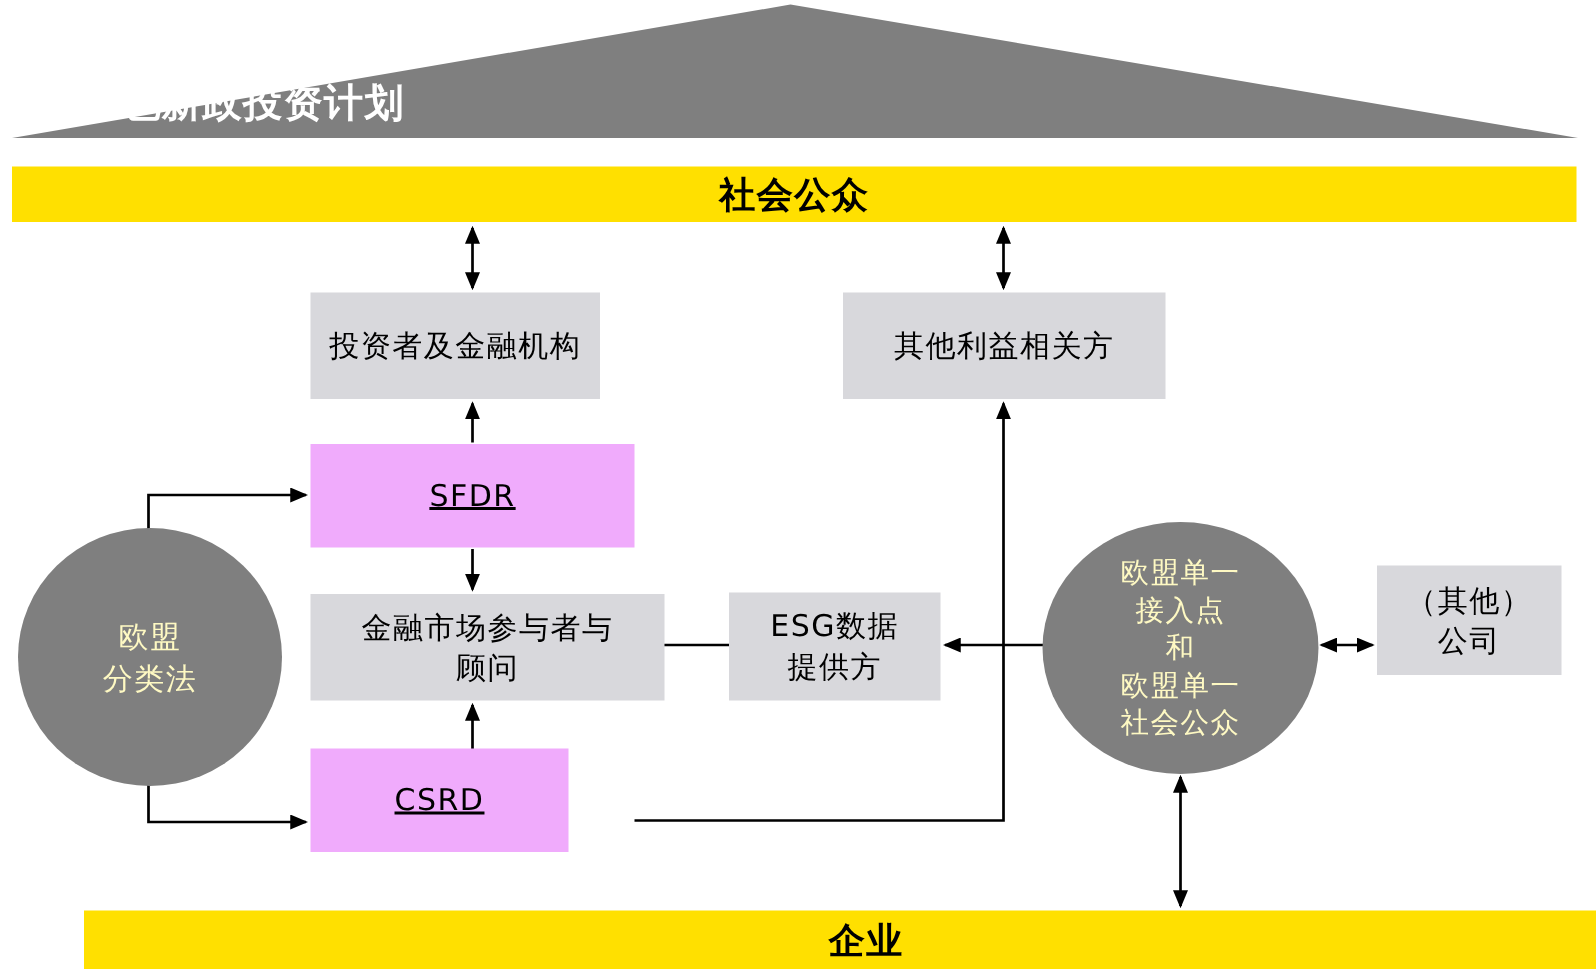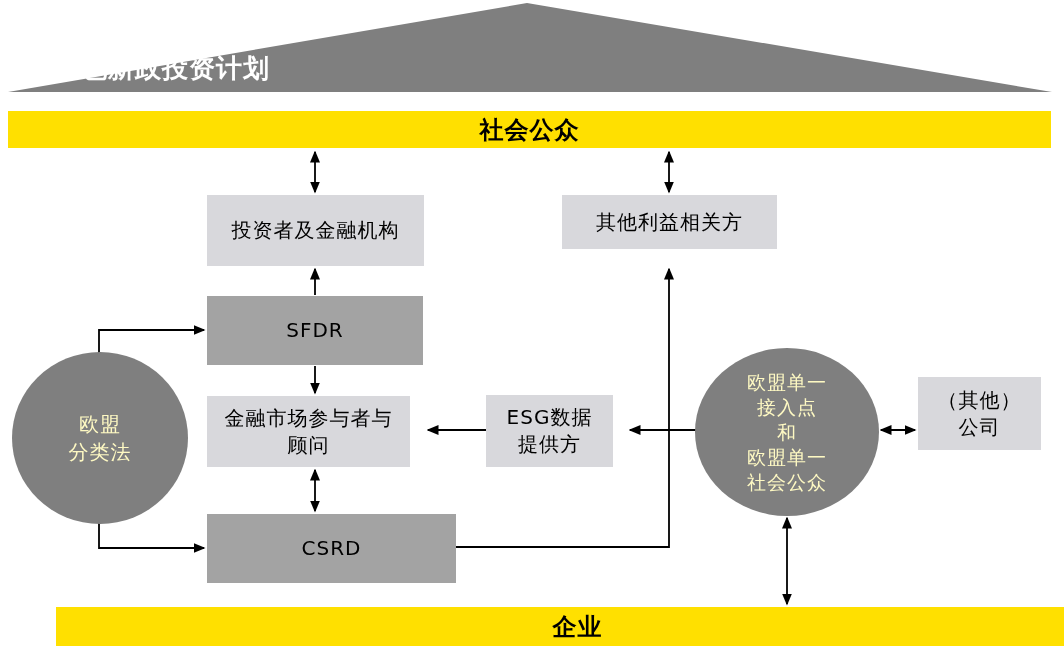--- a/index.html
+++ b/index.html
@@ -21,27 +21,27 @@
     color:#000000;font-size:24px;font-weight:700;letter-spacing:1px;
   }
   .bar-top{top:111px;height:37px;}
   .bar-bottom{top:607px;height:39px;margin-left:48px;}
   .node{
     position:absolute;display:flex;flex-direction:column;
     align-items:center;justify-content:center;
     color:#000000;font-size:20px;line-height:27px;text-align:center;letter-spacing:1px;
   }
   .node-light{background:#d8d8dc;}
-  .node-dark{background:#a3a3a3;}
-  .box-investors{left:207px;top:195px;width:217px;height:71px;}
-  .box-stakeholders{left:562px;top:195px;width:215px;height:54px;}
+  .node-dark{background:#f0abfc;text-decoration:underline;}
+  .box-investors{left:207px;top:195px;width:193px;height:71px;}
+  .box-stakeholders{left:562px;top:195px;width:215px;height:71px;}
   .box-sfdr{left:207px;top:296px;width:216px;height:69px;}
-  .box-fmp{left:207px;top:396px;width:203px;height:71px;}
-  .box-esg{left:486px;top:395px;width:127px;height:72px;}
-  .box-csrd{left:207px;top:514px;width:249px;height:69px;}
+  .box-fmp{left:207px;top:396px;width:236px;height:71px;}
+  .box-esg{left:486px;top:395px;width:141px;height:72px;}
+  .box-csrd{left:207px;top:499px;width:172px;height:69px;}
   .box-company{left:918px;top:377px;width:123px;height:73px;}
   .circle{
     position:absolute;border-radius:50%;background:#7f7f7f;color:#fef9c3;
     display:flex;flex-direction:column;align-items:center;justify-content:center;
     text-align:center;letter-spacing:1px;
   }
   .circle-taxonomy{left:12px;top:352px;width:176px;height:172px;font-size:20px;line-height:28px;}
   .circle-esap{left:695px;top:348px;width:184px;height:168px;font-size:19px;line-height:25px;}
 </style>
 </head>

